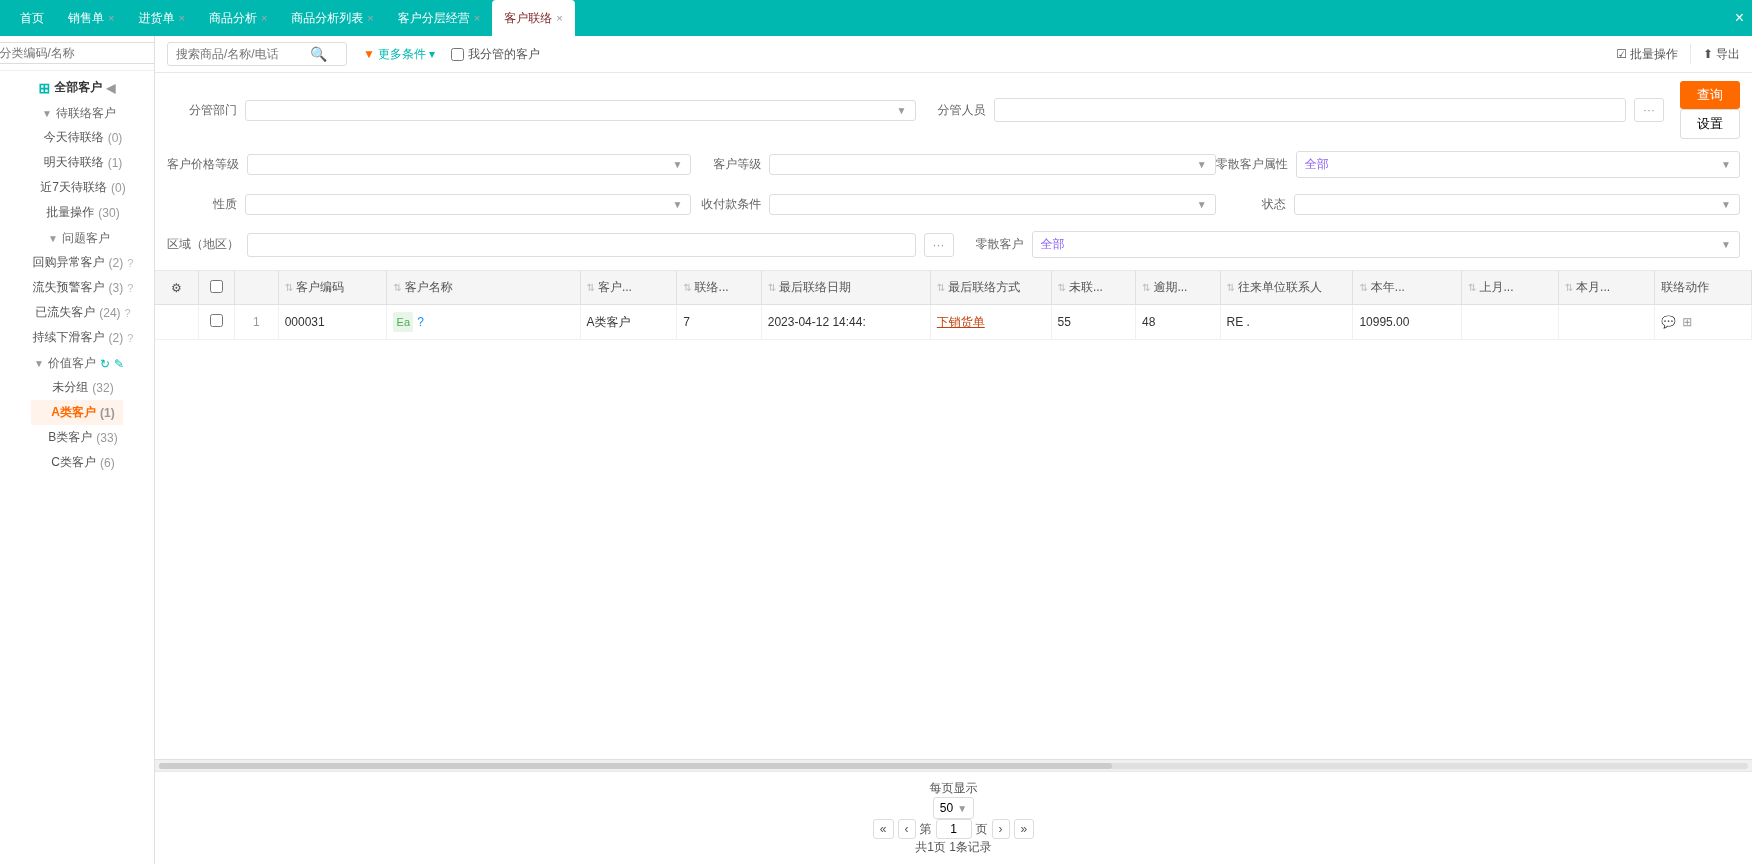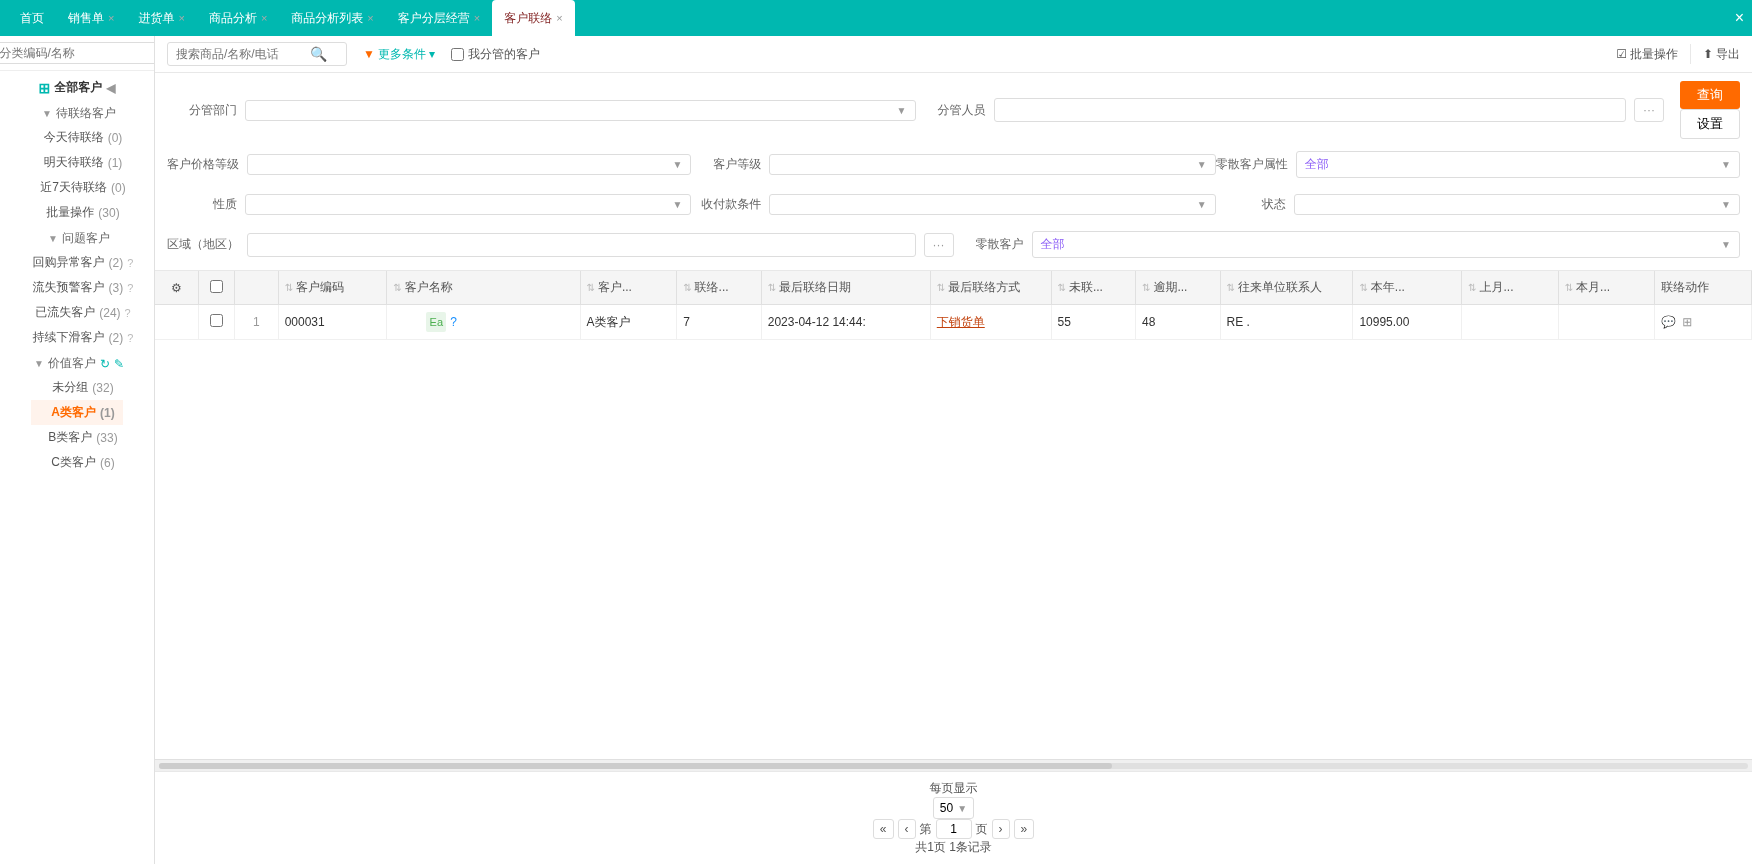--- a/index.html
+++ b/index.html
@@ -147,21 +147,21 @@
     }
     th .col-sort { color: #bbb; font-size: 10px; margin-right: 3px; }
     td {
       padding: 7px 6px; border-bottom: 1px solid #f0f0f0;
       border-right: 1px solid #f0f0f0; color: #333; font-size: 12px;
       white-space: nowrap; overflow: hidden; text-overflow: ellipsis;
     }
     .row-num { color: #999; text-align: center; }
     .row-check { text-align: center; }
     .link-text { color: #c2410c; cursor: pointer; text-decoration: underline; }
-    .name-cell { display: flex; align-items: center; gap: 4px; margin-left: 33px; }
+    .name-cell { display: flex; align-items: center; gap: 4px; }
     .name-badge {
       display: inline-block; width: 20px; height: 20px; background: #e8f5e9;
       color: #4caf50; font-size: 11px; text-align: center; line-height: 20px;
       border-radius: 2px;
     }
     .action-icons { display: flex; gap: 6px; color: #999; font-size: 14px; }
     .action-icon { cursor: pointer; color: #999; }
 
     
     .gear-col { width: 36px; text-align: center; }

